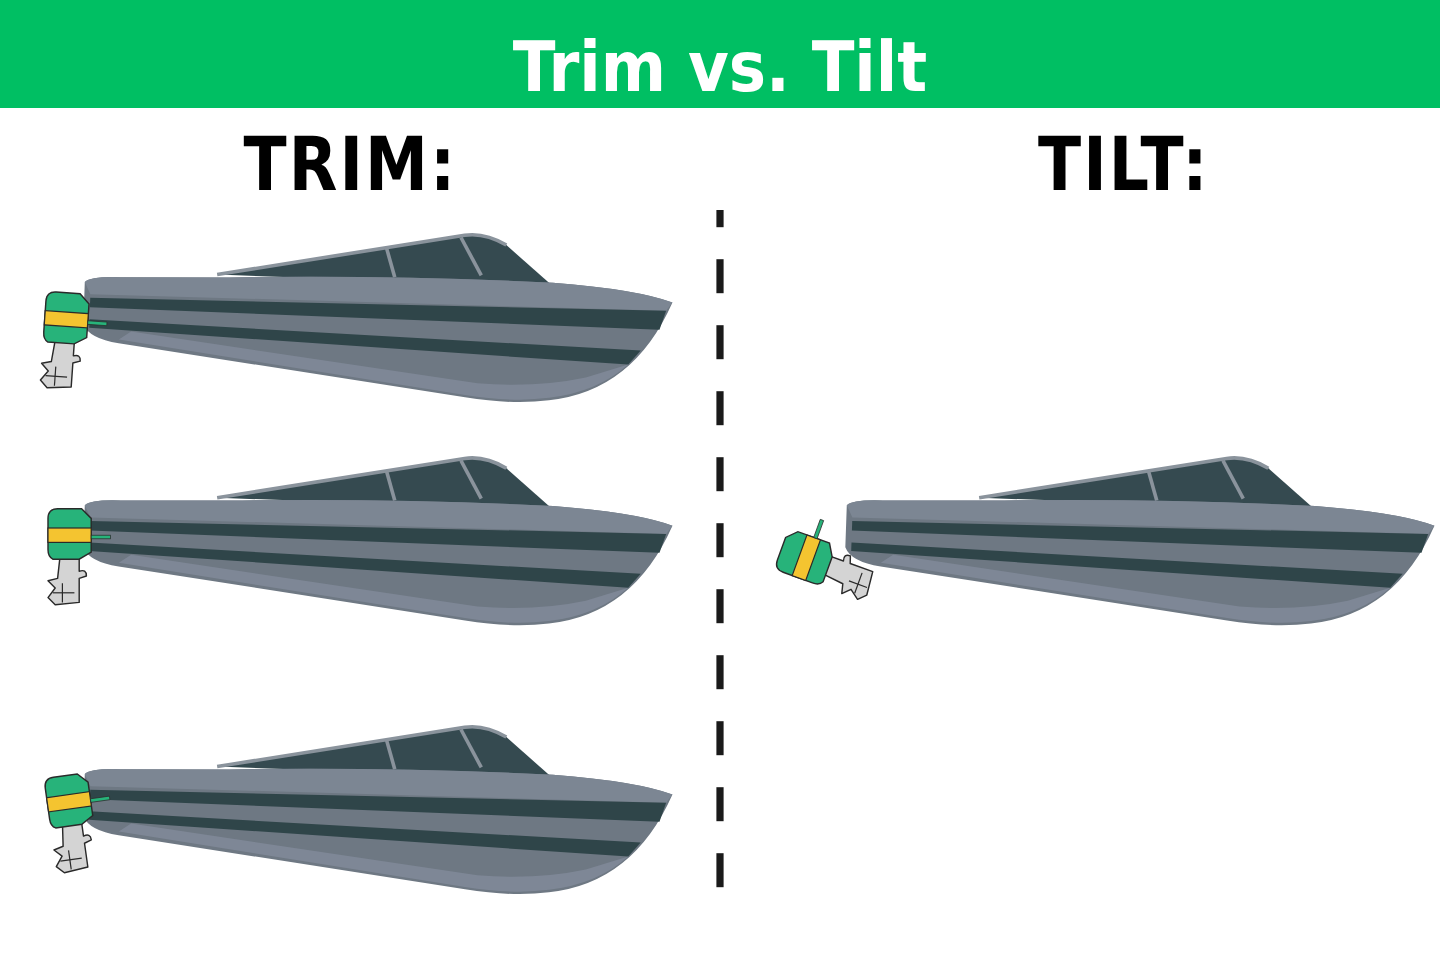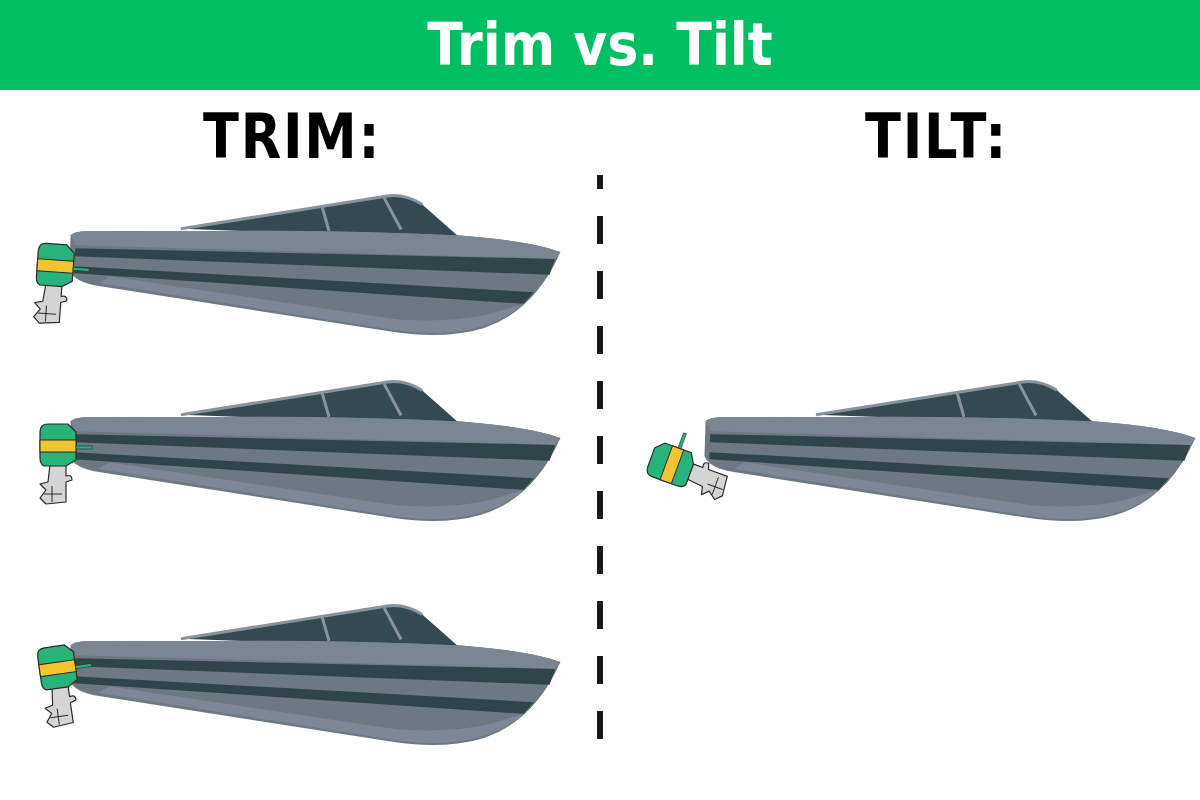--- a/index.html
+++ b/index.html
@@ -4,21 +4,21 @@
 <style>
   html, body { margin: 0; padding: 0; }
   body {
     width: 1200px; height: 800px; overflow: hidden; position: relative;
     background: #ffffff;
     font-family: "DejaVu Sans", sans-serif;
   }
   .banner {
     position: absolute; left: 0; top: 0; width: 1200px; height: 90px;
     background: #00bf63;
-    display: flex; align-items: center; justify-content: center;
+    display: flex; align-items: flex-end; justify-content: center;
   }
   .banner-title {
     color: #ffffff; font-weight: bold; font-size: 58px; letter-spacing: 0px;
     font-family: "DejaVu Sans", sans-serif;
     transform: scaleX(0.9);
   }
   .section-label {
     position: absolute; top: 100px; height: 70px;
     font-family: "DejaVu Sans", sans-serif; font-weight: bold;
     font-size: 62px; color: #000000; letter-spacing: 2px;

